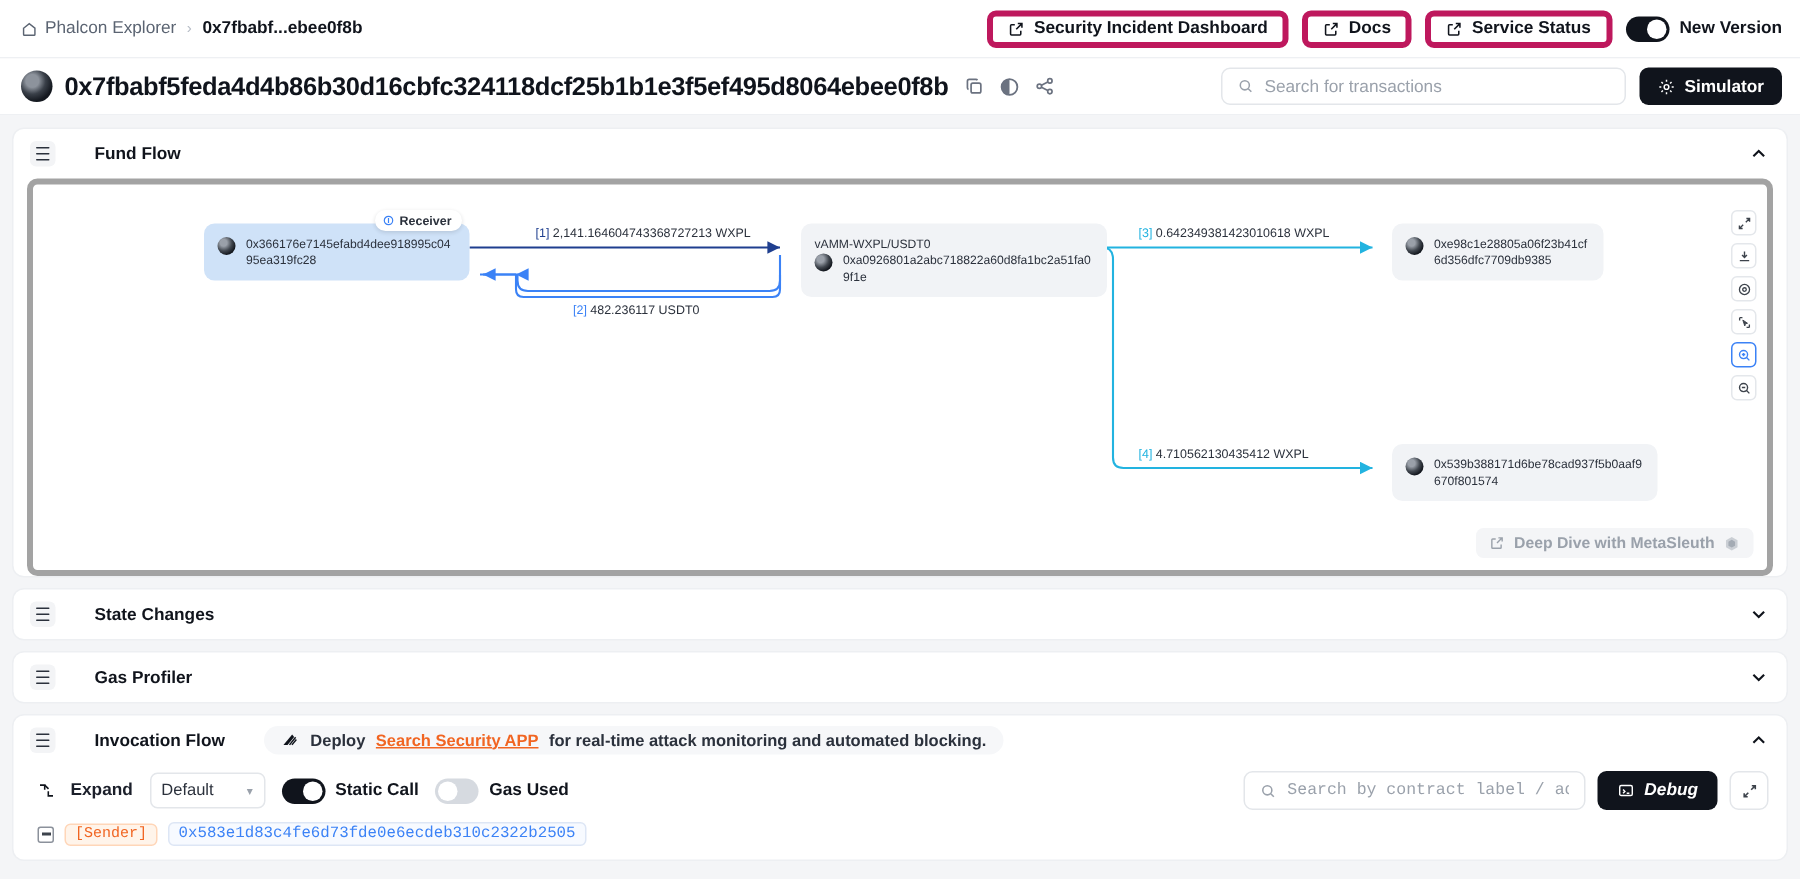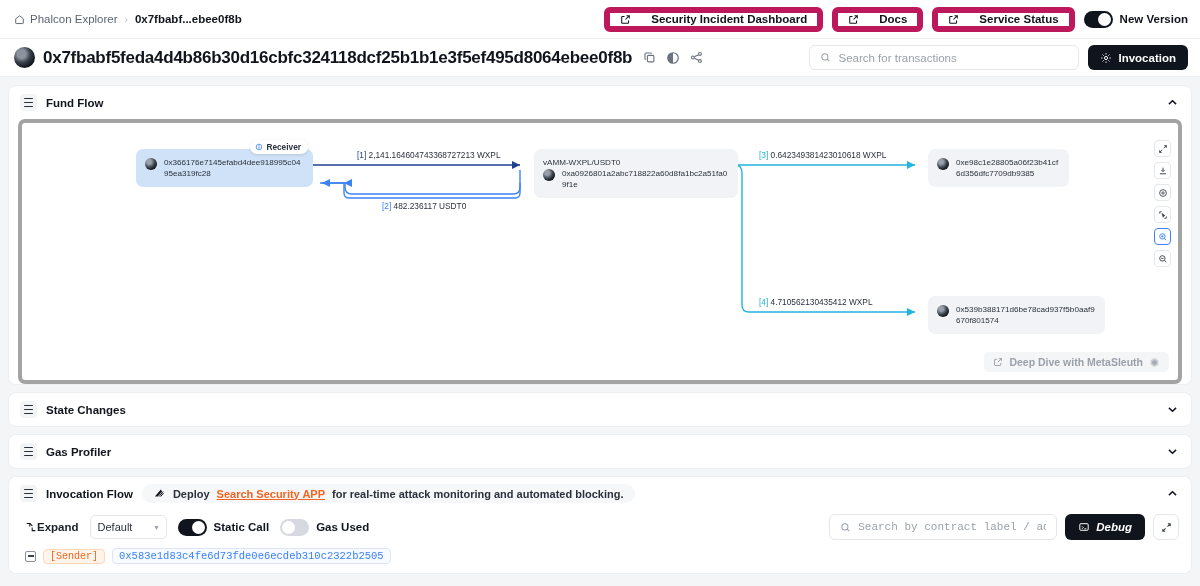--- a/index.html
+++ b/index.html
@@ -17,22 +17,22 @@
     display: flex; align-items: center;
     padding: 0 12px 0 14px;
     border-bottom: 1px solid #eef0f3;
   }
   .breadcrumb { display: flex; align-items: center; gap: 7px; font-size: 11.5px; }
   .bc-home { color: #5b6472; display: flex; align-items: center; gap: 5px; }
   .bc-sep { color: #b6bcc6; font-size: 10px; }
   .bc-cur { font-weight: bold; color: #10141c; font-size: 11.5px; }
   .top-right { margin-left: auto; display: flex; align-items: center; gap: 9px; }
   .pill {
-    border: 6px solid #be185d; border-radius: 6px; background: #fff;
-    height: 25px; padding: 0 10px; display: flex; align-items: center; gap: 20px;
+    border: 4px solid #be185d; border-radius: 6px; background: #fff;
+    height: 25px; padding: 0 10px; display: flex; align-items: center; gap: 6px;
     font-size: 11.5px; font-weight: bold; color: #10141c; cursor: pointer;
   }
   .toggle-wrap { display: flex; align-items: center; gap: 7px; cursor: pointer; }
   .toggle {
     width: 29px; height: 17px; border-radius: 9px; background: #10141c;
     position: relative; flex: none;
   }
   .toggle::after {
     content: ""; position: absolute; top: 2px; right: 2px;
     width: 13px; height: 13px; border-radius: 50%; background: #fff;
@@ -69,21 +69,21 @@
     display: flex; align-items: center; gap: 6px; padding: 0 12px;
     font-size: 11.5px; font-weight: bold; cursor: pointer;
   }
 
   
   .card {
     background: #fff; border-radius: 7px; margin: 9px 9px 0 9px;
     box-shadow: 0 0 0 1px #edeff2;
   }
   .card-head {
-    height: 33px; display: flex; align-items: center; gap: 9px; padding: 0 12px 0 11px;
+    height: 33px; display: flex; align-items: center; gap: 26px; padding: 0 12px 0 11px;
   }
   .hamb {
     width: 17px; height: 17px; border-radius: 4px; background: #f3f4f6;
     display: flex; flex-direction: column; justify-content: center; align-items: center;
     gap: 2.5px; flex: none;
   }
   .hamb i { display: block; width: 9px; height: 1.5px; background: #2b313c; border-radius: 1px; }
   .card-title { font-size: 11.5px; font-weight: bold; color: #10141c; }
   .chev { margin-left: auto; cursor: pointer; color: #10141c; display: flex; }
   .promo {
@@ -131,21 +131,21 @@
   }
   .ftbtn.active { border-color: #3b82f6; }
   .metasleuth {
     position: absolute; right: 9px; bottom: 8px; display: flex; align-items: center; gap: 6px;
     background: #f4f5f7; border-radius: 5px; padding: 4px 9px;
     font-size: 10.5px; color: #9aa1ab; font-weight: bold; cursor: pointer;
   }
 
   
   .invbar { display: flex; align-items: center; gap: 11px; padding: 4px 12px 8px 16px; }
-  .expand-lbl { display: flex; align-items: center; gap: 0; font-size: 11.5px; font-weight: bold; }
+  .expand-lbl { display: flex; align-items: center; gap: 10px; font-size: 11.5px; font-weight: bold; }
   .select {
     width: 77px; height: 24px; border: 1px solid #e3e6ea; border-radius: 5px; background: #fff;
     display: flex; align-items: center; padding: 0 7px; font-size: 11px; color: #2b313c; cursor: pointer;
   }
   .select .cd { margin-left: auto; color: #9aa1ab; font-size: 8px; }
   .sm-toggle-wrap { display: flex; align-items: center; gap: 7px; cursor: pointer; }
   .sm-label { font-size: 11.5px; font-weight: bold; color: #10141c; }
   .inv-right { margin-left: auto; display: flex; align-items: center; gap: 8px; }
   .inv-search {
     width: 228px; height: 26px; border: 1px solid #e3e6ea; border-radius: 6px;
@@ -271,21 +271,21 @@
     </span>
     <input type="text" placeholder="Search for transactions" style="">
   </div>
   <div class="btn-dark">
     <span>
       <svg width="12" height="12" viewBox="0 0 16 16" fill="none" stroke="#fff" stroke-width="1.3">
         <circle cx="8" cy="8" r="2.1"></circle>
         <path d="M8 1.6v1.8M8 12.6v1.8M1.6 8h1.8M12.6 8h1.8M3.5 3.5l1.3 1.3M11.2 11.2l1.3 1.3M12.5 3.5l-1.3 1.3M4.8 11.2l-1.3 1.3"></path>
       </svg>
     </span>
-    <span>Invocation</span>
+    <span>Simulator</span>
   </div>
 </div>
 
 <div class="card">
   <div class="card-head">
     <span class="hamb">
         <i></i>
         <i></i>
         <i></i>
       </span>

